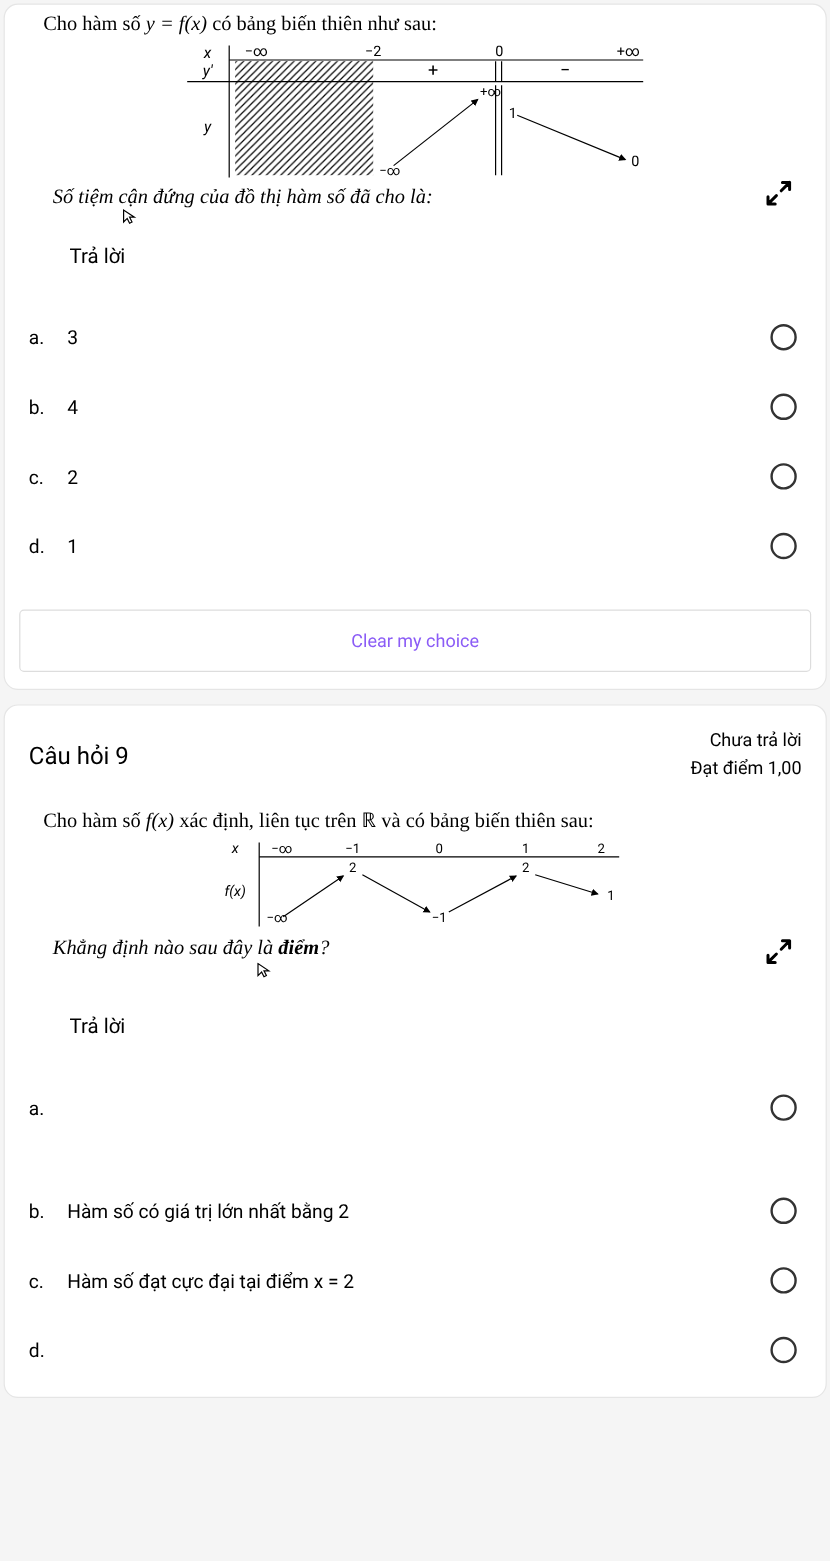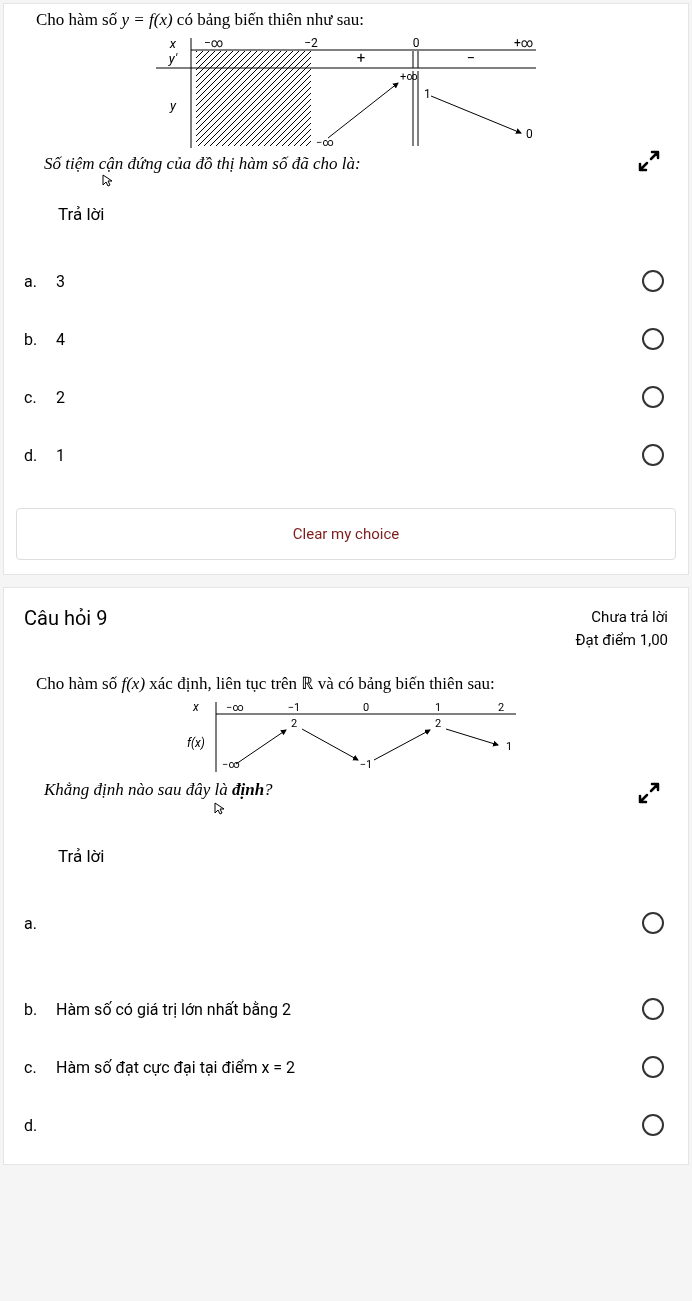--- a/index.html
+++ b/index.html
@@ -6,21 +6,21 @@
 body {
   font-family: -apple-system, BlinkMacSystemFont, "Segoe UI", Roboto, Arial, sans-serif;
   background: #f5f5f5;
   width: 692px;
   font-size: 16px;
   color: #000;
 }
 .question-card {
   background: #fff;
   border: 1px solid #e5e5e5;
-  border-radius: 0;
+  border-radius: 12px;
   margin: 3px 3px 12px 3px;
   padding: 0;
 }
 .qtext {
   padding: 6px 20px 4px 32px;
   font-family: "Times New Roman", serif;
   font-size: 17px;
 }
 .bbt-wrap {
   display: flex;
@@ -62,31 +62,31 @@
   border-radius: 50%;
   flex-shrink: 0;
   cursor: pointer;
 }
 .clear-btn {
   margin: 14px 12px 14px 12px;
   border: 1px solid #ddd;
   border-radius: 4px;
   text-align: center;
   padding: 16px 0;
-  color: #7f1d1d;
+  color: #8b5cf6;
   font-size: 15px;
   cursor: pointer;
 }
 .q-header {
   display: flex;
   justify-content: space-between;
   align-items: flex-start;
   padding: 18px 20px 14px 20px;
 }
-.q-header .qnum { font-size: 20px; font-weight: 400; }
+.q-header .qnum { font-size: 20px; font-weight: 400; margin-top: 12px; }
 .q-header .qstatus { text-align: right; font-size: 15px; line-height: 1.5; }
 .cursor-icon { display:block; margin:2px auto 0 auto; }
 svg.bbt { overflow: visible; }
 </style>
 </head>
 <body>
 
 <div class="question-card">
 
   <div class="qtext">
@@ -220,21 +220,21 @@
       <line x1="270" y1="27" x2="322" y2="43" stroke="#000" marker-end="url(#arr)"></line>
     </svg>
     <div class="expand-icon expand-icon2">
       <svg width="22" height="22">
           <path d="M2 20 L9 13 M2 20 L2 14 M2 20 L8 20 M20 2 L13 9 M20 2 L14 2 M20 2 L20 8" stroke="#000" stroke-width="2.5" fill="none" stroke-linecap="round"></path>
         </svg>
     </div>
   </div>
 
   <div class="prompt2">
-    <span>Khẳng định nào sau đây là </span><b>định</b><span>?</span>
+    <span>Khẳng định nào sau đây là </span><b>điểm</b><span>?</span>
     <svg class="cursor-icon" width="14" height="14" style="margin-left:170px;">
         <path d="M1 1 L1 11 L4 8 L6 12 L8 11 L6 7 L10 7 Z" fill="none" stroke="#000" stroke-width="1"></path>
       </svg>
   </div>
 
   <div class="answer-block">
     <div class="answer-label">Trả lời</div>
 
     <div class="option-row" style="padding-bottom:46px;">
       <span class="ltr">a.</span>

